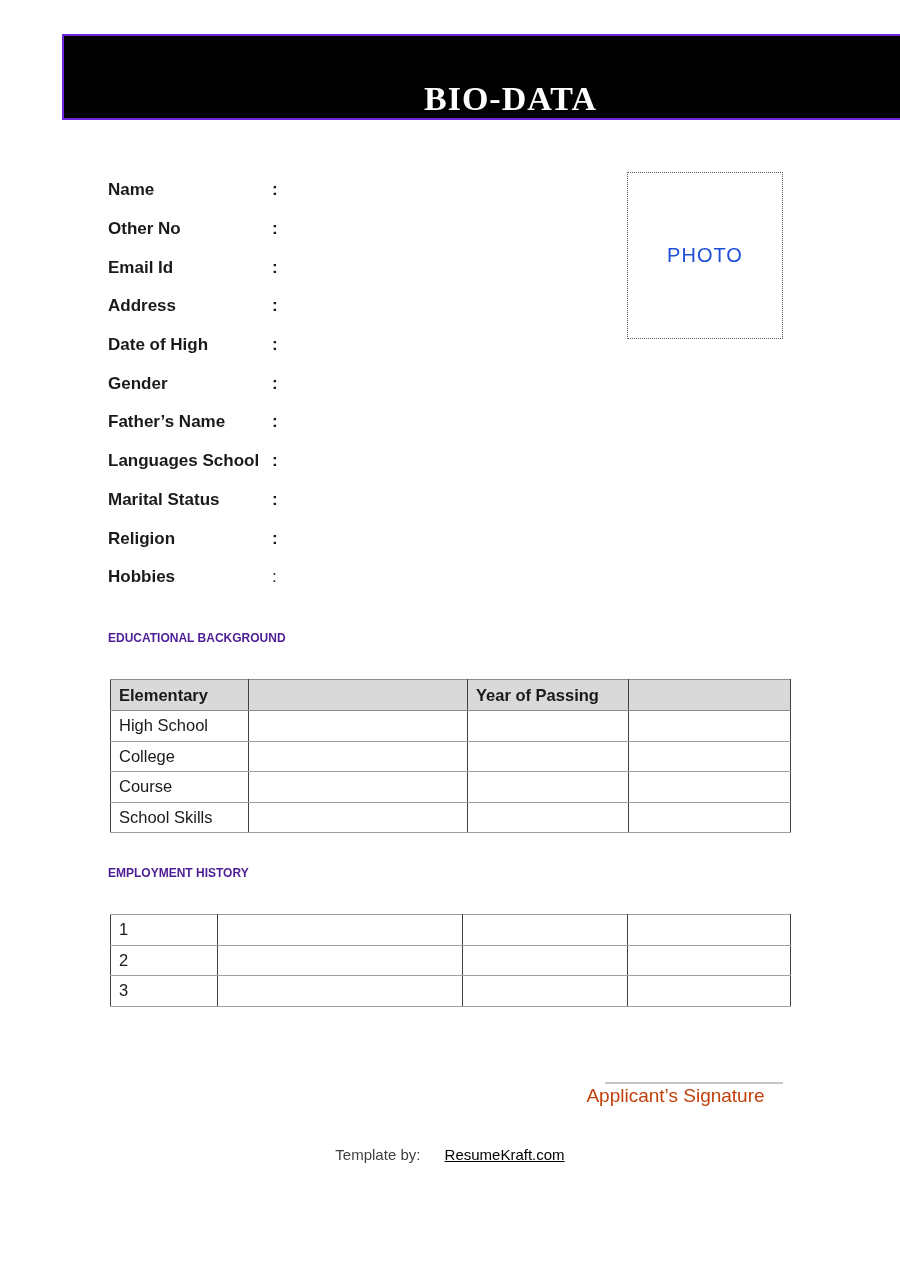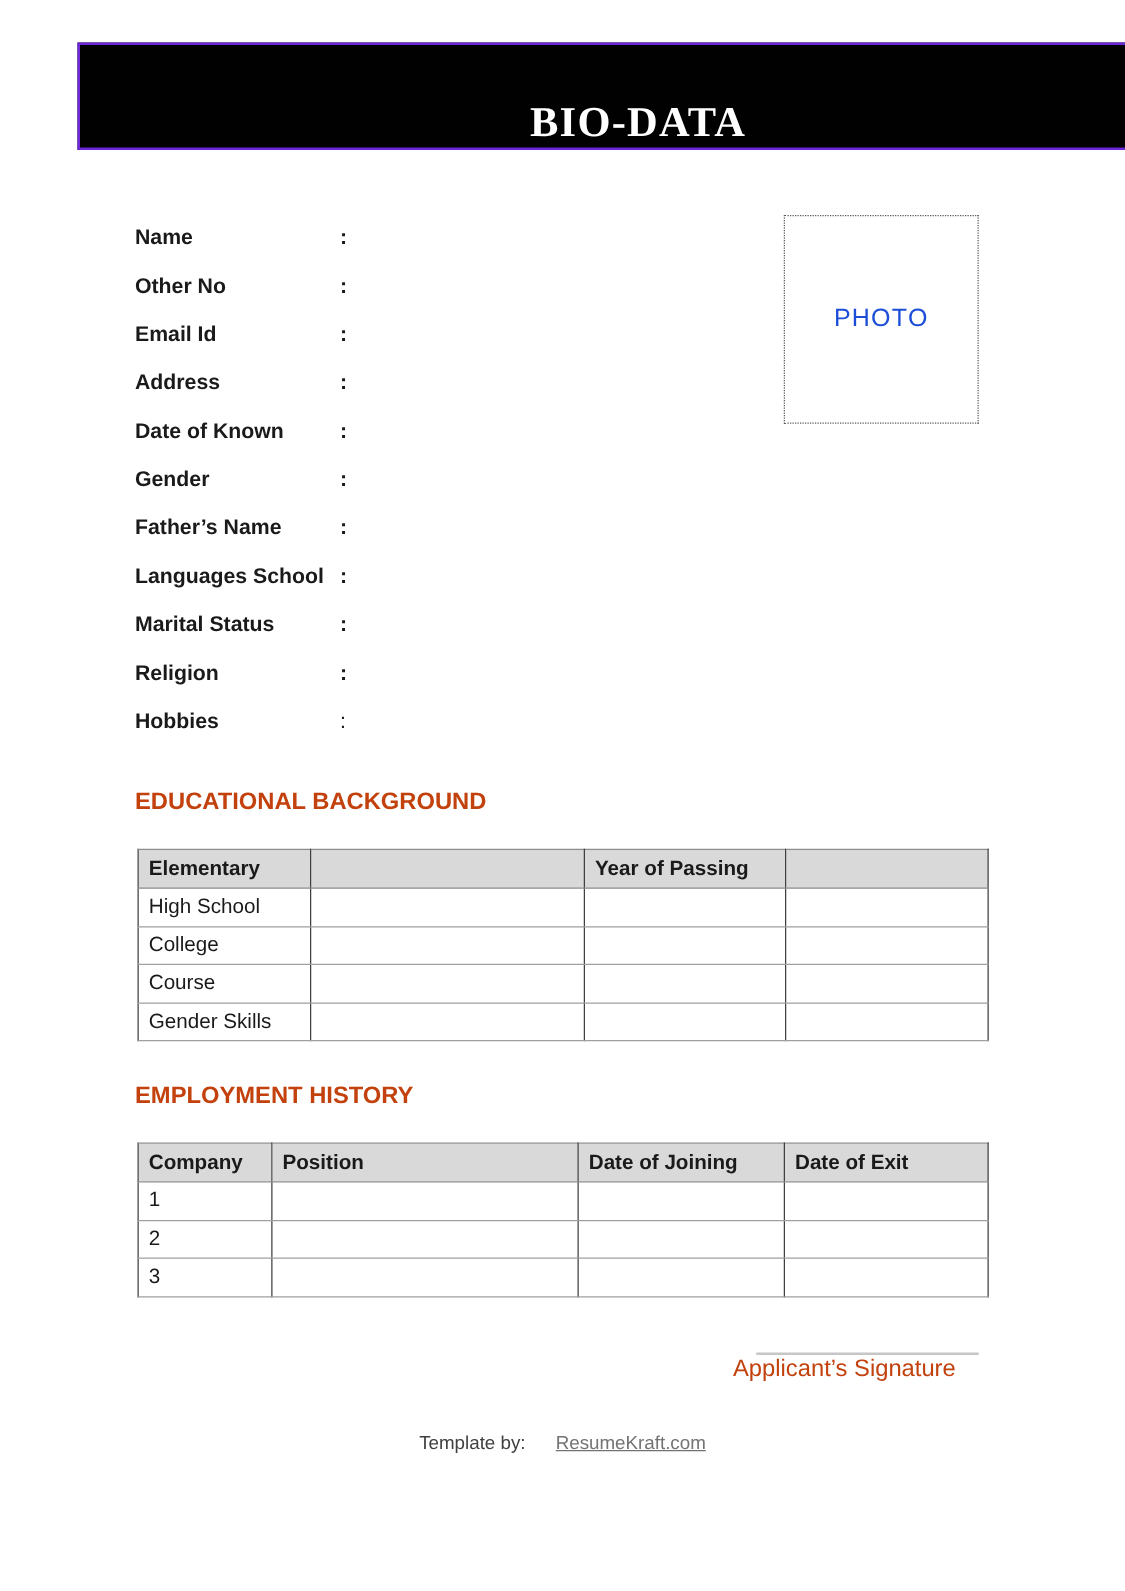--- a/index.html
+++ b/index.html
@@ -61,23 +61,23 @@
   .photo-box .photo-text {
     color: #1d4ed8;
     font-size: 20px;
     letter-spacing: 1px;
   }
 
   
   .section-heading {
     position: absolute;
     left: 108px;
-    font-size: 19px;
-    font-weight: bold;
-    color: #c2410c;
+    font-size: 12px;
+    font-weight: bold;
+    color: #4c1d95;
   }
   .edu-heading { top: 631px; }
   .emp-heading { top: 866px; }
 
   
   table.grid {
     position: absolute;
     left: 110px;
     width: 680px;
     border-collapse: collapse;
@@ -125,21 +125,21 @@
   
   .footer {
     position: absolute;
     left: 0; top: 1146px;
     width: 900px;
     text-align: center;
     font-size: 15px;
     color: #404040;
   }
   .footer a, .footer .footer-link {
-    color: #737373;
+    color: #000000;
     text-decoration: underline;
     cursor: pointer;
     margin-left: 20px;
   }
 </style>
 </head>
 <body>
 
 <div class="page">
 
@@ -158,21 +158,21 @@
     </div>
     <div class="bio-row">
       <span class="bio-label">Email Id</span>
       <span class="bio-colon">:</span>
     </div>
     <div class="bio-row">
       <span class="bio-label">Address</span>
       <span class="bio-colon">:</span>
     </div>
     <div class="bio-row">
-      <span class="bio-label">Date of Known</span>
+      <span class="bio-label">Date of High</span>
       <span class="bio-colon">:</span>
     </div>
     <div class="bio-row">
       <span class="bio-label">Gender</span>
       <span class="bio-colon">:</span>
     </div>
     <div class="bio-row">
       <span class="bio-label">Father’s Name</span>
       <span class="bio-colon">:</span>
     </div>
@@ -226,45 +226,39 @@
         <td></td>
         <td></td>
       </tr>
       <tr>
         <td>Course</td>
         <td></td>
         <td></td>
         <td></td>
       </tr>
       <tr>
-        <td>Gender Skills</td>
+        <td>School Skills</td>
         <td></td>
         <td></td>
         <td></td>
       </tr>
     </tbody>
   </table>
 
   <div class="section-heading emp-heading">EMPLOYMENT HISTORY</div>
 
   <table class="grid emp-table">
     <colgroup>
       <col style="width:107px">
         <col style="width:245px">
         <col style="width:165px">
         <col style="width:163px">
     </colgroup>
     <tbody>
       <tr>
-        <th>Company</th>
-        <th>Position</th>
-        <th>Date of Joining</th>
-        <th>Date of Exit</th>
-      </tr>
-      <tr>
         <td>1</td>
         <td></td>
         <td></td>
         <td></td>
       </tr>
       <tr>
         <td>2</td>
         <td></td>
         <td></td>
         <td></td>

